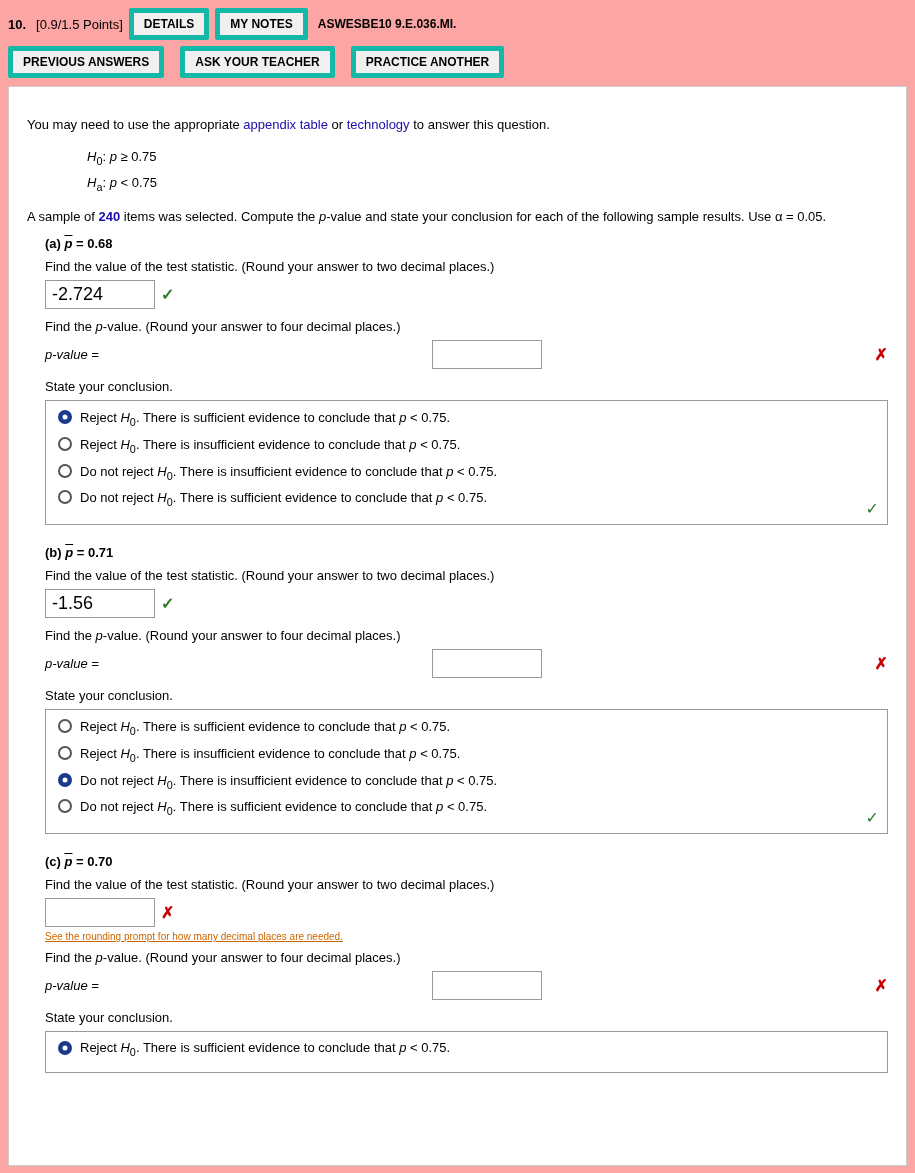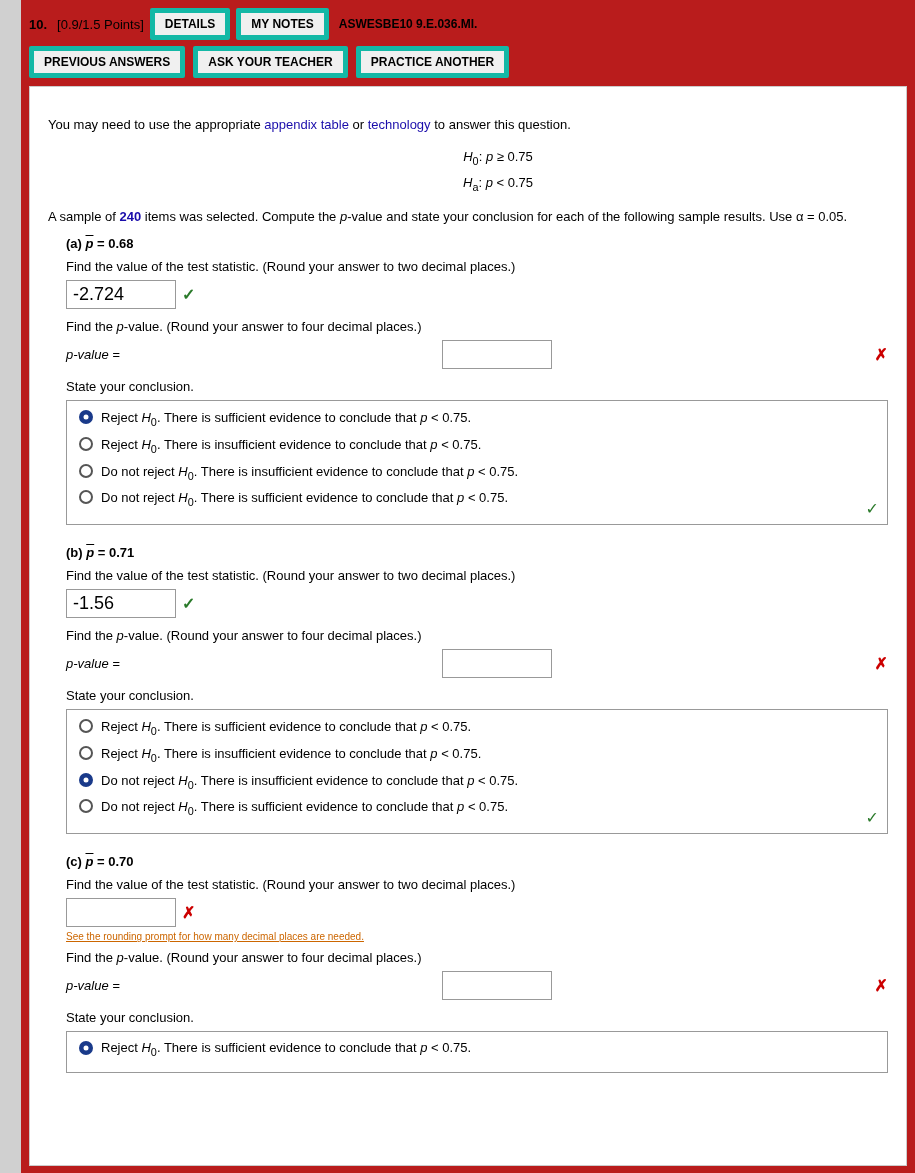--- a/index.html
+++ b/index.html
@@ -4,24 +4,23 @@
   <style>
     * { box-sizing: border-box; margin: 0; padding: 0; }
     body {
       font-family: Arial, sans-serif;
       font-size: 13px;
       background: #d0d0d0;
       width: 915px;
       min-height: 1173px;
     }
     .outer {
-      background: #b91c1c;
+      background: #fca5a5;
       padding: 8px;
       min-height: 1173px;
-      margin-left: 21px;
     }
     .top-bar {
       display: flex;
       align-items: center;
       gap: 6px;
       margin-bottom: 6px;
       flex-wrap: wrap;
     }
     .question-num {
       font-size: 13px;
@@ -39,21 +38,21 @@
       border-radius: 2px;
     }
     .assignment-code {
       font-size: 12px;
       font-weight: bold;
       margin-left: 4px;
     }
     .second-bar {
       display: flex;
       align-items: center;
-      gap: 8px;
+      gap: 16px;
       margin-bottom: 8px;
       flex-wrap: wrap;
     }
     .content-area {
       background: #fff;
       border: 1px solid #ccc;
       padding: 28px 18px;
       min-height: 1080px;
     }
     .intro-text {
@@ -68,21 +67,20 @@
     .hypothesis-block {
       margin-left: 60px;
       margin-bottom: 10px;
       font-size: 13px;
       line-height: 1.8;
     }
     .hypothesis-block .h-line {
       display: flex;
       align-items: baseline;
       gap: 4px;
-      justify-content: center;
     }
     .sample-text {
       font-size: 13px;
       margin-bottom: 10px;
       line-height: 1.5;
     }
     .highlight-blue {
       color: #1a0dab;
       font-weight: bold;
     }

